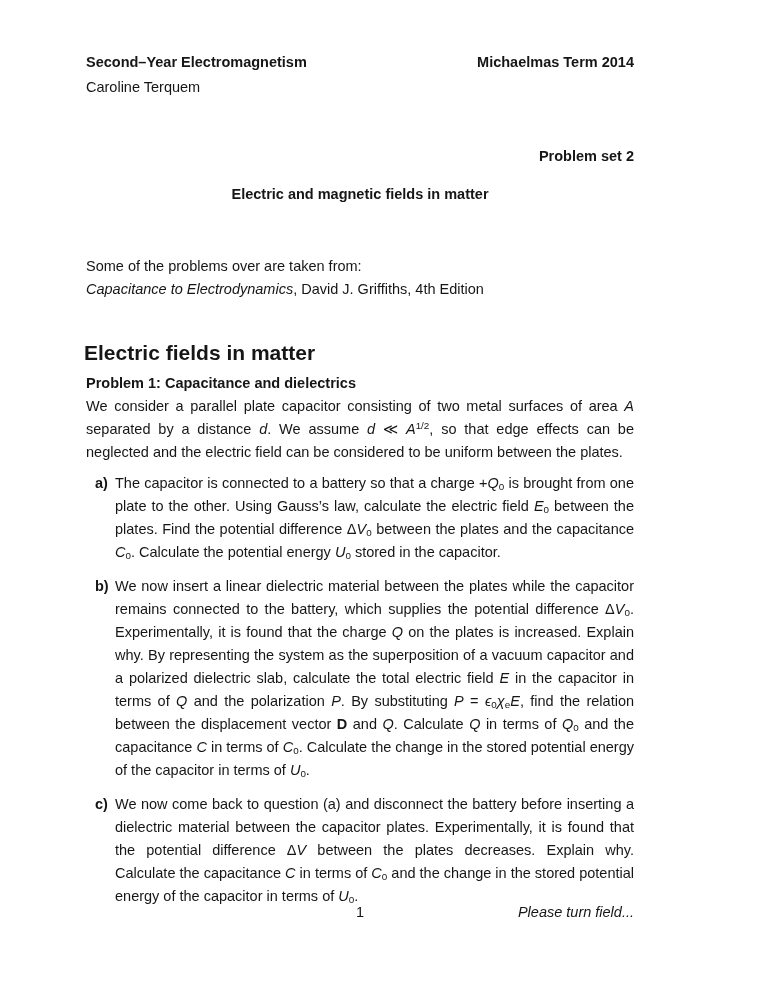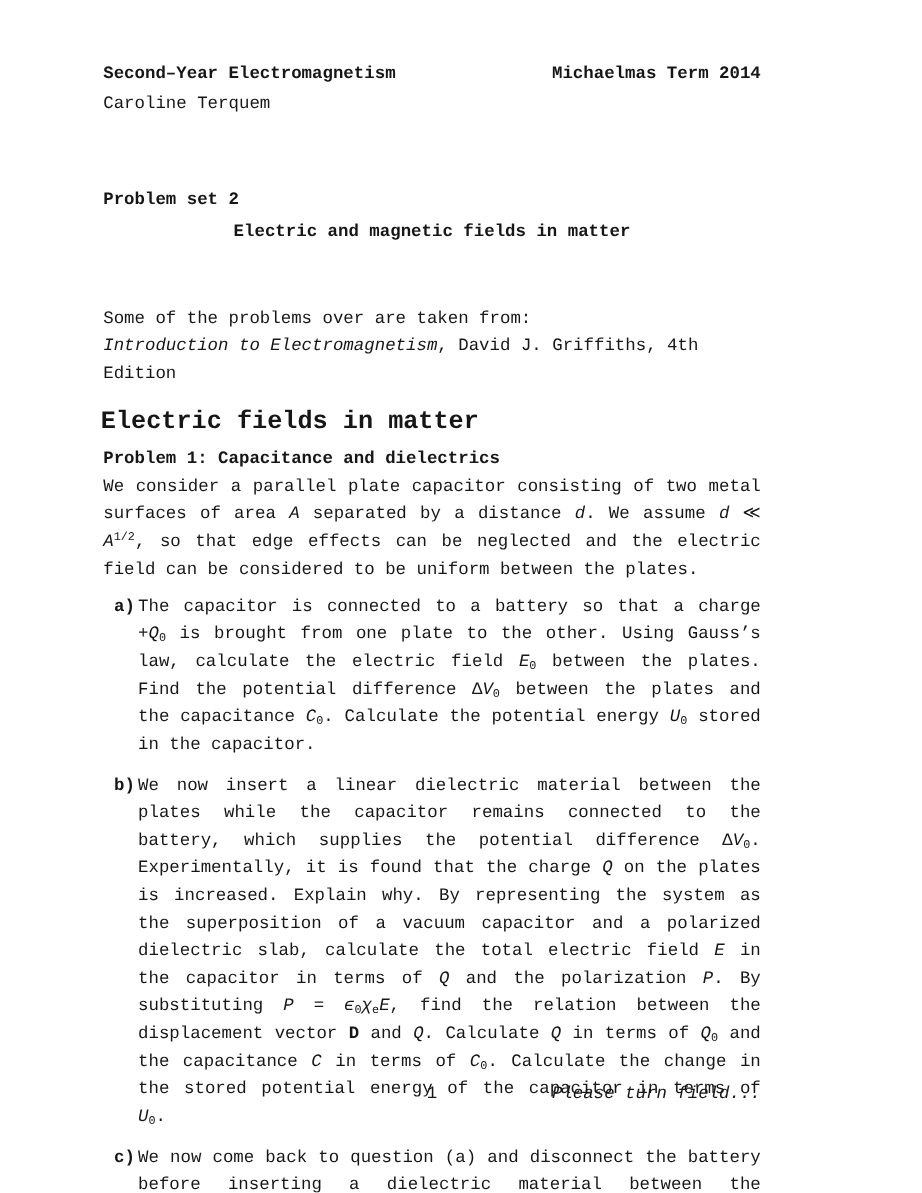--- a/index.html
+++ b/index.html
@@ -5,21 +5,21 @@
   html, body {
     margin: 0;
     padding: 0;
     background: #ffffff;
   }
   .page {
     position: relative;
     width: 676px;
     height: 994px;
     background: #ffffff;
-    font-family: Liberation Mono, monospace;
+    font-family: Liberation Sans, sans-serif;
     font-size: 14.5px;
     line-height: 23px;
     color: #161616;
     overflow: hidden;
   }
 
   sub, sup { line-height: 0; font-size: 0.68em; }
   sub { vertical-align: -0.25em; }
   sup { vertical-align: 0.5em; }
 
@@ -29,22 +29,22 @@
     display: flex;
     justify-content: space-between;
     font-weight: bold;
   }
   .author-line {
     position: absolute;
     top: 76px; left: 86px; width: 548px;
   }
   .title-line1 {
     position: absolute;
-    top: 156px; left: 86px; width: 548px;
-    text-align: left; font-weight: bold;
+    top: 145px; left: 86px; width: 548px;
+    text-align: right; font-weight: bold;
   }
   .title-line2 {
     position: absolute;
     top: 183px; left: 86px; width: 548px;
     text-align: center; font-weight: bold;
   }
   .source-block {
     position: absolute;
     top: 255px; left: 86px; width: 548px;
   }
@@ -111,21 +111,21 @@
     <span>Michaelmas Term 2014</span>
   </div>
 
   <div class="author-line">Caroline Terquem</div>
 
   <div class="title-line1">Problem set 2</div>
   <div class="title-line2">Electric and magnetic fields in matter</div>
 
   <div class="source-block">
     <div>Some of the problems over are taken from:</div>
-    <div><i>Introduction to Electromagnetism</i>, David J. Griffiths, 4th Edition</div>
+    <div><i>Capacitance to Electrodynamics</i>, David J. Griffiths, 4th Edition</div>
   </div>
 
   <h1 class="section-heading">Electric fields in matter</h1>
 
   <div class="problem-block">
     <div class="problem-heading">Problem 1: Capacitance and dielectrics</div>
     <p class="problem-intro">We consider a parallel plate capacitor consisting of two metal surfaces of area <i>A</i> separated by a distance <i>d</i>. We assume <i>d</i> ≪ <i>A</i><sup>1/2</sup>, so that edge effects can be neglected and the electric field can be considered to be uniform between the plates.</p>
 
     <div class="item-list">
       <div class="list-item">

